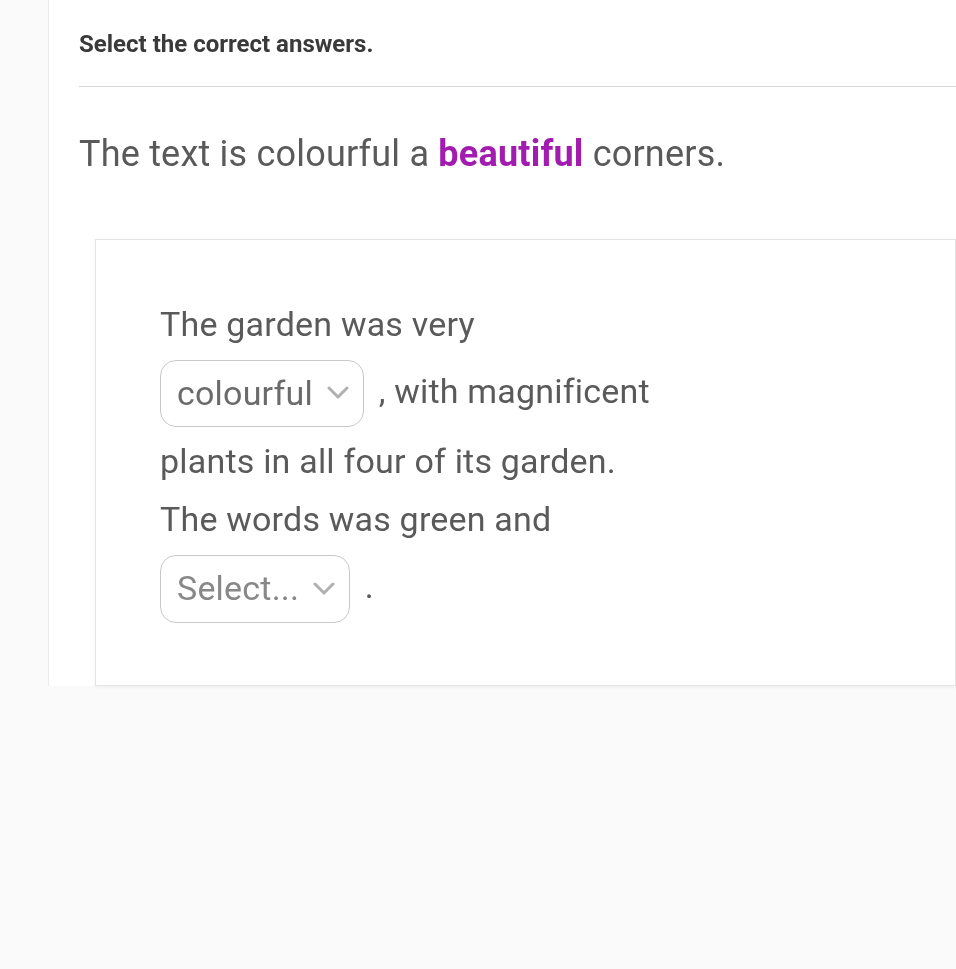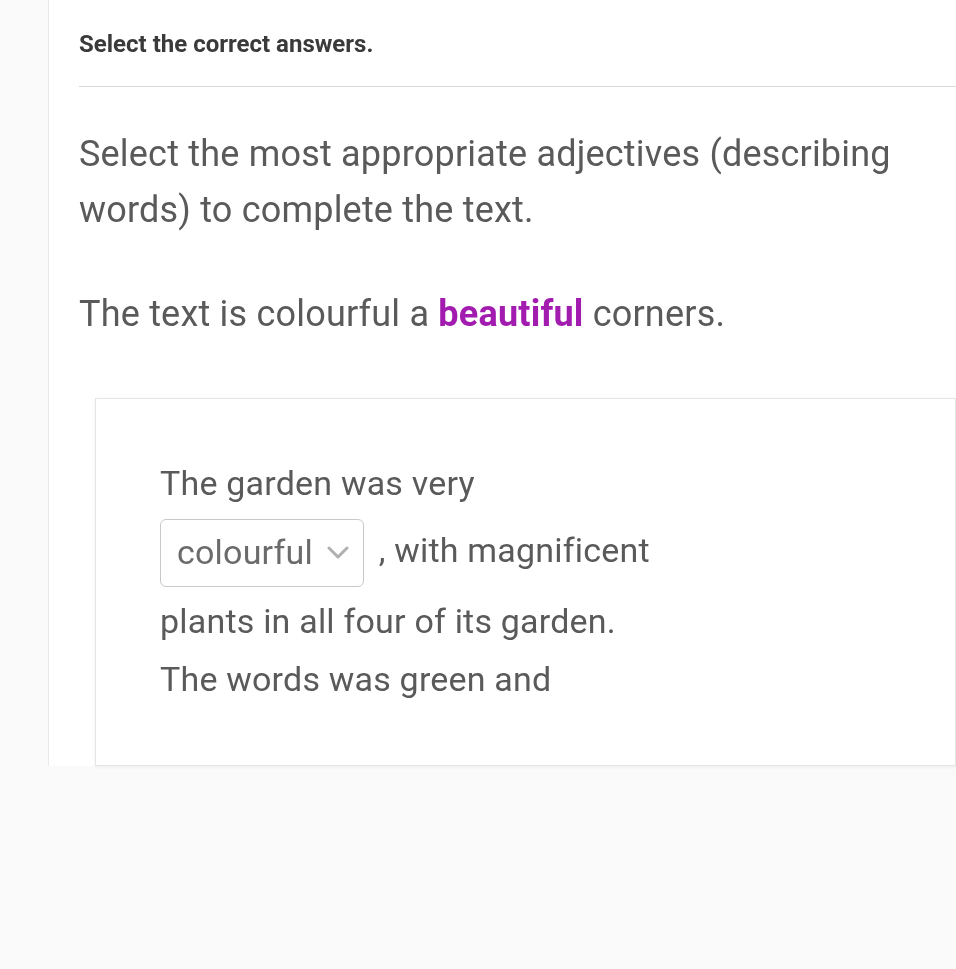--- a/index.html
+++ b/index.html
@@ -65,21 +65,21 @@
       line-height: 1.7;
       letter-spacing: 0.2px;
     }
     .passage .line {
       display: block;
     }
     .dropdown {
       display: inline-flex;
       align-items: center;
       border: 1px solid #c9c9c9;
-      border-radius: 6px;
+      border-radius: 16px;
       padding: 4px 14px 4px 16px;
       background: #fff;
       cursor: pointer;
       vertical-align: middle;
       margin: 6px 6px 6px 0;
       font-size: 34px;
     }
     .dropdown .dd-label {
       color: #6b6b6b;
     }
@@ -95,21 +95,20 @@
       height: 16px;
       display: block;
     }
   </style>
 </head>
 <body>
 
 <div class="card">
   <h1 class="title">Select the correct answers.</h1>
   <hr class="divider">
-  <p class="instruction">Select the most appropriate adjectives (describing words) to complete the text.</p>
   <p class="context">
     <span>The text is colourful a </span><strong>beautiful</strong><span> corners.</span>
   </p>
 
   <div class="passage-box">
     <div class="passage">
       <span class="line">The garden was very</span>
 
       <span class="line">
         <span class="dropdown">
@@ -119,15 +118,26 @@
                 <path d="M2 2 L11 11 L20 2" fill="none" stroke="#b0b0b0" stroke-width="3" stroke-linecap="round" stroke-linejoin="round"></path>
               </svg>
           </span>
         </span>
         <span>, with magnificent</span>
       </span>
 
       <span class="line">plants in all four of its garden.</span>
       <span class="line">The words was green and</span>
 
+      <span class="line">
+        <span class="dropdown placeholder">
+          <span class="dd-label">Select...</span>
+          <span class="dd-icon">
+            <svg viewBox="0 0 22 14">
+                <path d="M2 2 L11 11 L20 2" fill="none" stroke="#b0b0b0" stroke-width="3" stroke-linecap="round" stroke-linejoin="round"></path>
+              </svg>
+          </span>
+        </span>
+        <span>.</span>
+      </span>
     </div>
   </div>
 </div>
 
 </body></html>

